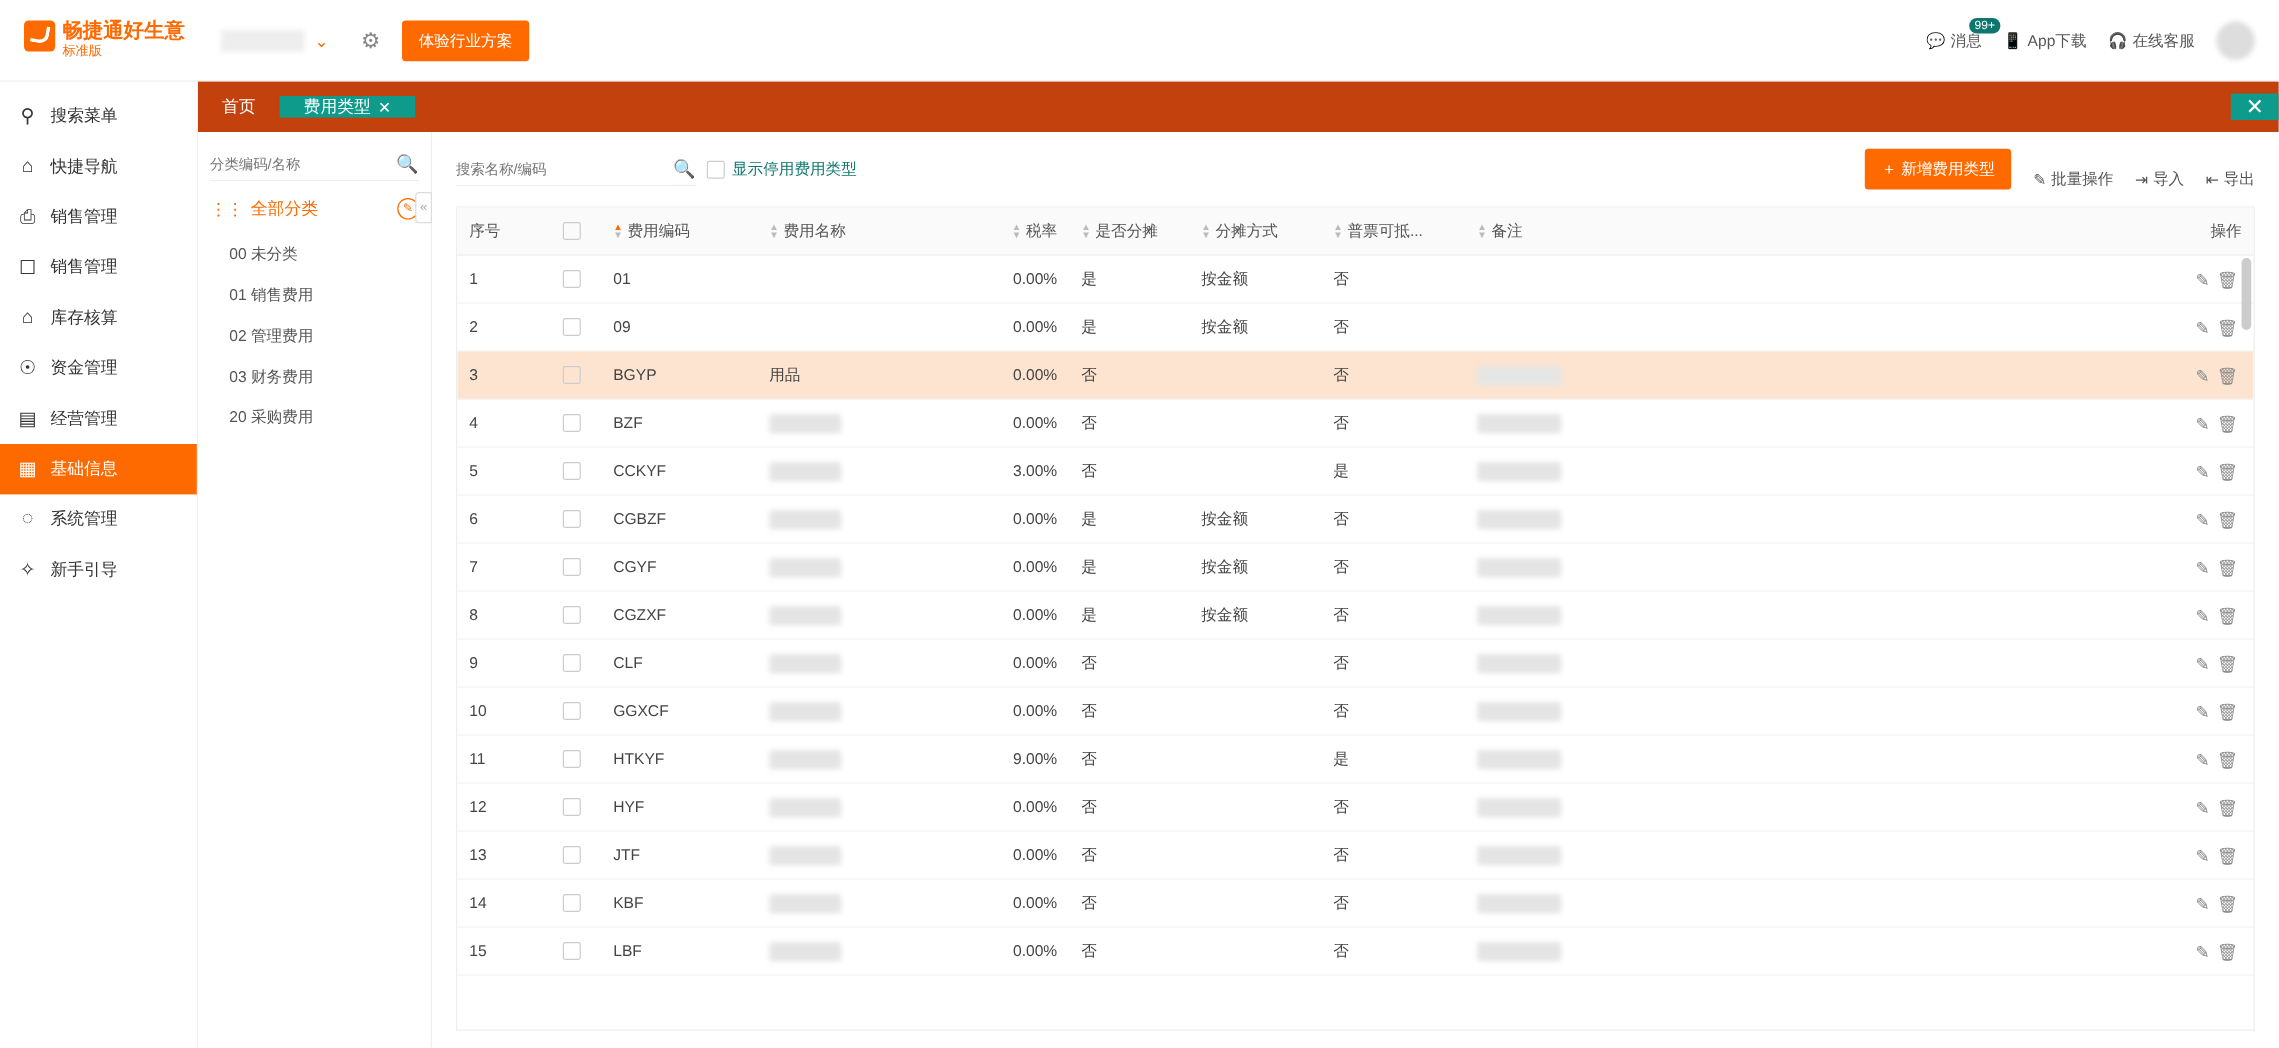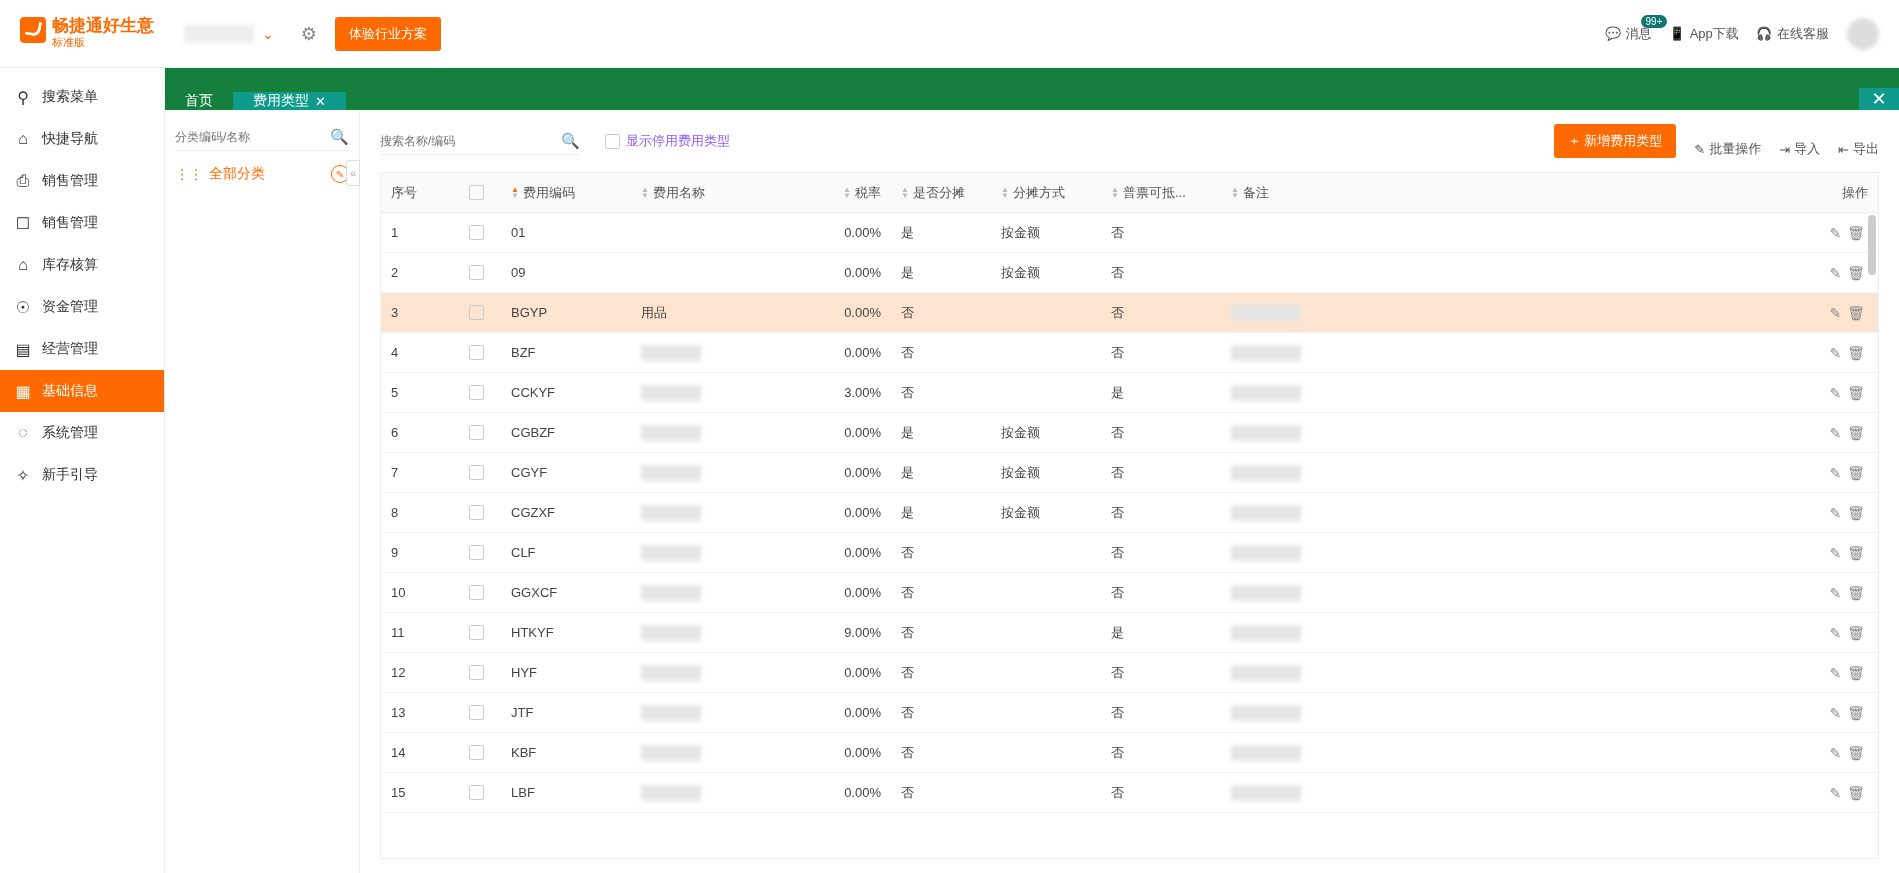--- a/index.html
+++ b/index.html
@@ -18,40 +18,40 @@
 .top-right{margin-left:auto;display:flex;align-items:center;gap:18px}
 .tr-item{display:flex;align-items:center;gap:4px;color:#555;cursor:pointer;position:relative}
 .badge{position:absolute;top:-10px;right:-16px;background:#0f766e;color:#fff;font-size:10px;padding:1px 5px;border-radius:8px}
 .avatar{width:32px;height:32px;border-radius:50%;background:#ddd;filter:blur(2px)}
 .main{display:flex;height:calc(100% - 68px)}
 .sidebar{width:165px;border-right:1px solid #eee;padding-top:8px}
 .side-item{display:flex;align-items:center;padding:12px 14px;gap:10px;cursor:pointer;color:#333;font-size:14px}
 .side-item.active{background:#ff6a00;color:#fff}
 .side-icon{width:18px;height:18px;display:inline-flex;align-items:center;justify-content:center;font-size:16px}
 .content{flex:1;display:flex;flex-direction:column}
-.tabs{height:42px;background:#15803d;display:flex;align-items:flex-end;position:relative}
+.tabs{height:42px;background:#c2410c;display:flex;align-items:center;position:relative}
 .tab{padding:0 20px;display:flex;align-items:center;color:#fff;cursor:pointer;font-size:14px}
 .tab.active{background:#0e9b8b}
 .tab .x{margin-left:6px;font-size:13px}
 .tabs-close{margin-left:auto;width:40px;display:flex;align-items:center;justify-content:center;color:#fff;background:#0e9b8b;cursor:pointer;font-size:18px}
 .workspace{flex:1;display:flex}
 .cat-panel{width:195px;border-right:1px solid #eee;padding:14px 10px;position:relative}
 .cat-search{display:flex;align-items:center;border-bottom:1px solid #eee;margin-bottom:14px}
 .cat-search input{flex:1;border:none;outline:none;padding:6px 0;font-size:12px;color:#0f172a}
 .cat-search .s-ico{color:#ff6a00;font-size:15px}
 .cat-head{display:flex;align-items:center;gap:6px;color:#ff6a00;font-size:14px;margin-bottom:12px}
 .cat-head .edit{margin-left:auto;width:18px;height:18px;border:1px solid #ff6a00;border-radius:50%;display:flex;align-items:center;justify-content:center;font-size:10px;cursor:pointer}
 .cat-list .ci{padding:8px 4px 8px 16px;color:#555;cursor:pointer;font-size:13px}
 .collapse{position:absolute;right:-1px;top:50px;width:14px;height:26px;border:1px solid #ddd;border-radius:3px 0 0 3px;background:#fff;display:flex;align-items:center;justify-content:center;cursor:pointer;color:#aaa;font-size:11px}
 .table-area{flex:1;padding:14px 20px;display:flex;flex-direction:column}
 .toolbar{display:flex;align-items:center;margin-bottom:14px}
-.tb-search{display:flex;align-items:center;border-bottom:1px solid #eee;width:200px;margin-right:25px}
+.tb-search{display:flex;align-items:center;border-bottom:1px solid #eee;width:200px;margin-right:9px}
 .tb-search input{flex:1;border:none;outline:none;padding:6px 0;font-size:12px}
 .tb-search .s-ico{color:#ff6a00;font-size:15px}
-.chk-label{display:flex;align-items:center;gap:6px;color:#8b5cf6;font-size:13px}
+.chk-label{display:flex;align-items:center;gap:6px;color:#0f766e;font-size:13px}
 .chk{width:15px;height:15px;border:1px solid #ccc;border-radius:2px;cursor:pointer}
 .tb-right{margin-left:auto;display:flex;align-items:flex-end;gap:18px}
 .btn-add{background:#ff6a00;color:#fff;border:none;padding:8px 14px;border-radius:3px;cursor:pointer;font-size:13px}
 .tb-action{display:flex;align-items:center;gap:4px;color:#555;cursor:pointer;font-size:13px}
 .table-wrap{flex:1;border:1px solid #eee;overflow:hidden;position:relative}
 .thead{display:flex;background:#fafafa;border-bottom:1px solid #eee;height:40px;align-items:center;color:#555;font-size:13px}
 .th,.td{padding:0 10px;display:flex;align-items:center;height:100%}
 .c-idx{width:70px;}
 .c-chk{width:50px;justify-content:center}
 .c-code{width:130px}
@@ -166,20 +166,27 @@
       <div class="cat-panel">
         <div class="cat-search">
           <input placeholder="分类编码/名称" style="">
           <span class="s-ico">🔍</span>
         </div>
         <div class="cat-head">
           <span>⋮⋮</span>
           <span>全部分类</span>
           <span class="edit">✎</span>
         </div>
+        <div class="cat-list" id="catlist">
+            <div class="ci">00 未分类</div>
+            <div class="ci">01 销售费用</div>
+            <div class="ci">02 管理费用</div>
+            <div class="ci">03 财务费用</div>
+            <div class="ci">20 采购费用</div>
+          </div>
         <div class="collapse">«</div>
       </div>
 
       <div class="table-area">
         <div class="toolbar">
           <div class="tb-search">
             <input placeholder="搜索名称/编码" style="">
             <span class="s-ico">🔍</span>
           </div>
           <label class="chk-label">

